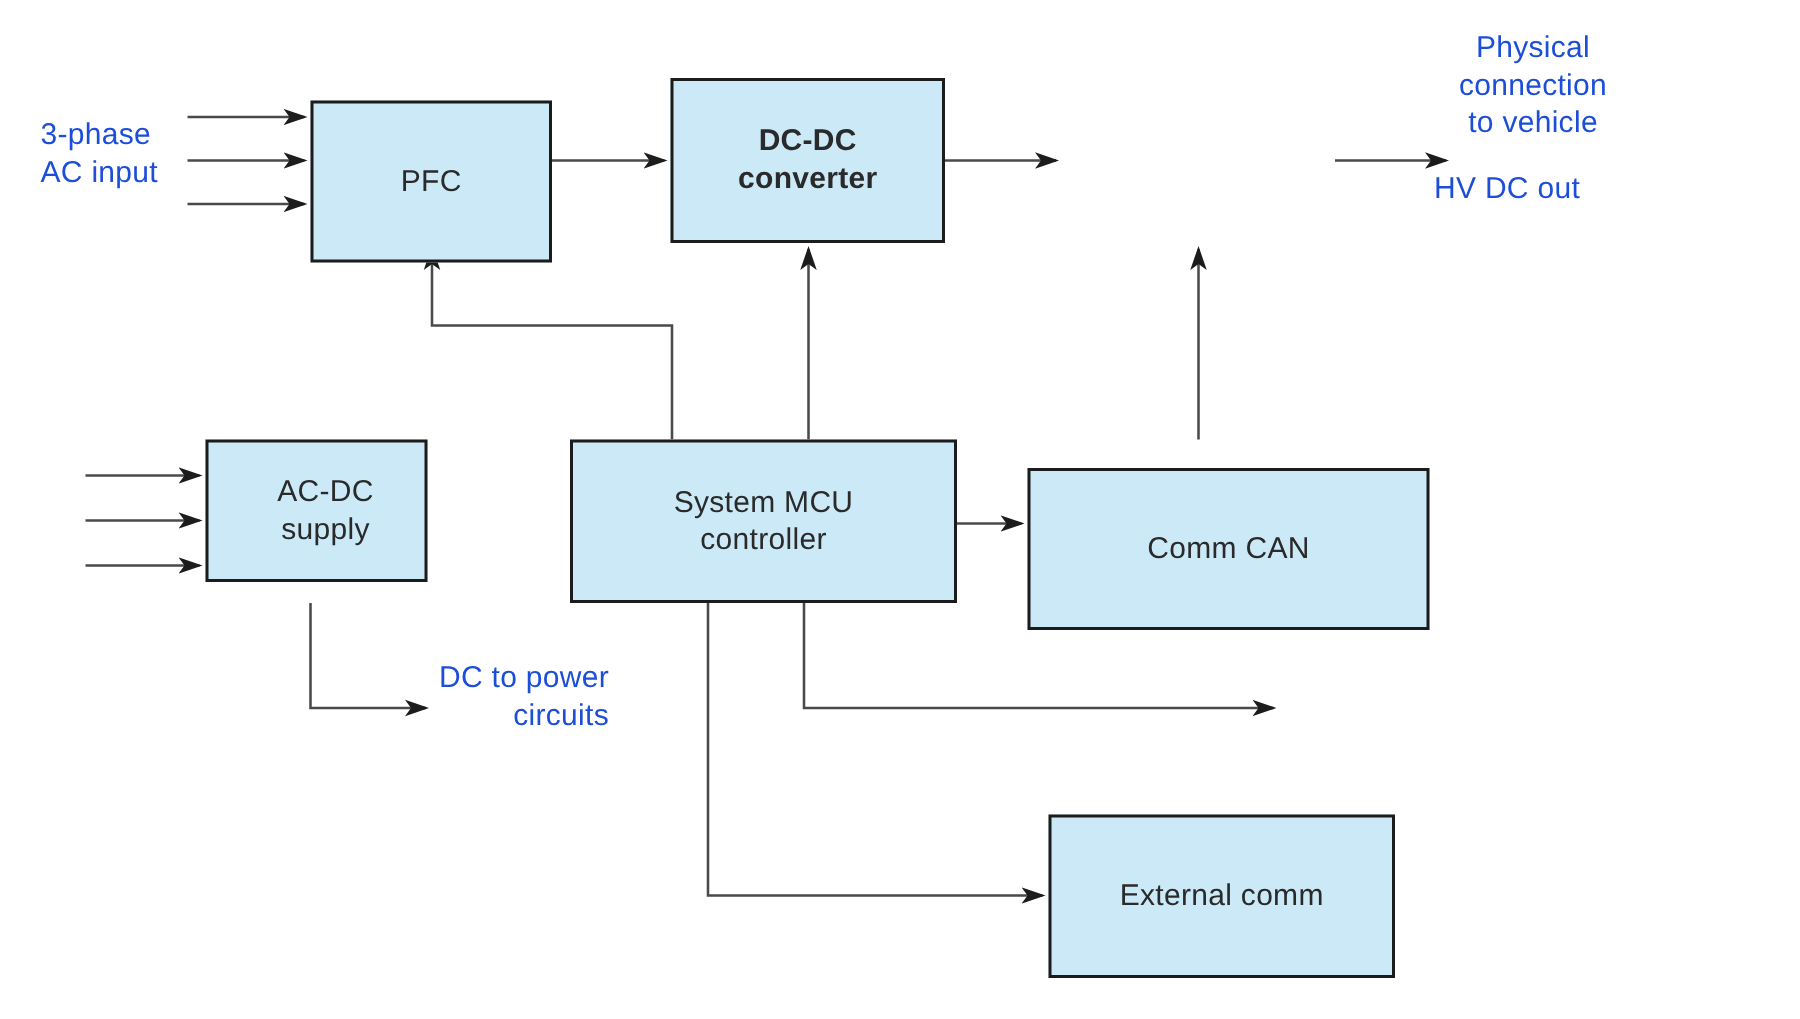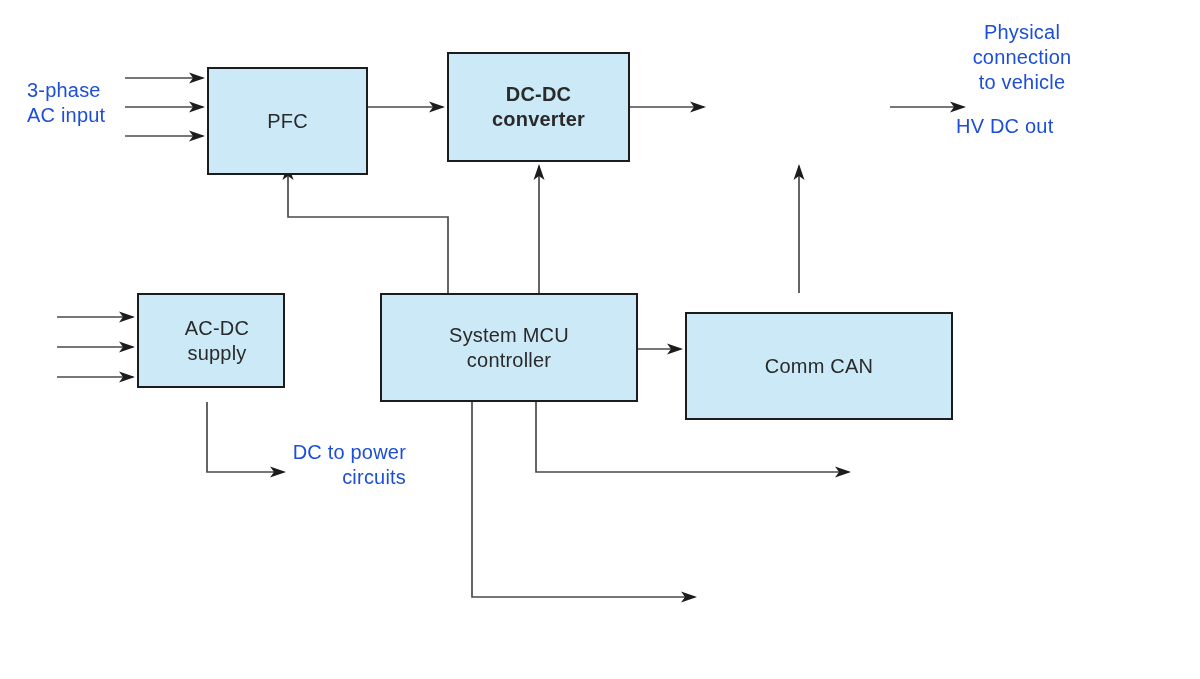--- a/index.html
+++ b/index.html
@@ -95,20 +95,21 @@
 
   <div class="block" style="left:137px; top:293px; width:148px; height:95px;padding-left:12px;">AC-DC
 supply</div>
 
   <div class="block" style="left:380px; top:293px; width:258px; height:109px;">System MCU
 controller</div>
 
   <div class="block" style="left:685px; top:293px; width:268px; height:108px;margin-top:19px;">Comm CAN</div>
 
 
+  <div class="block" style="left:699px; top:543px; width:231px; height:109px;">External comm</div>
 
   <div class="annot left" style="left:27px; top:78px;">3-phase
 AC input</div>
 
   <div class="annot center" style="left:942px; top:20px; width:160px;">Physical
 connection
 to vehicle</div>
 
   <div class="annot left" style="left:956px; top:114px;">HV DC out</div>
 

